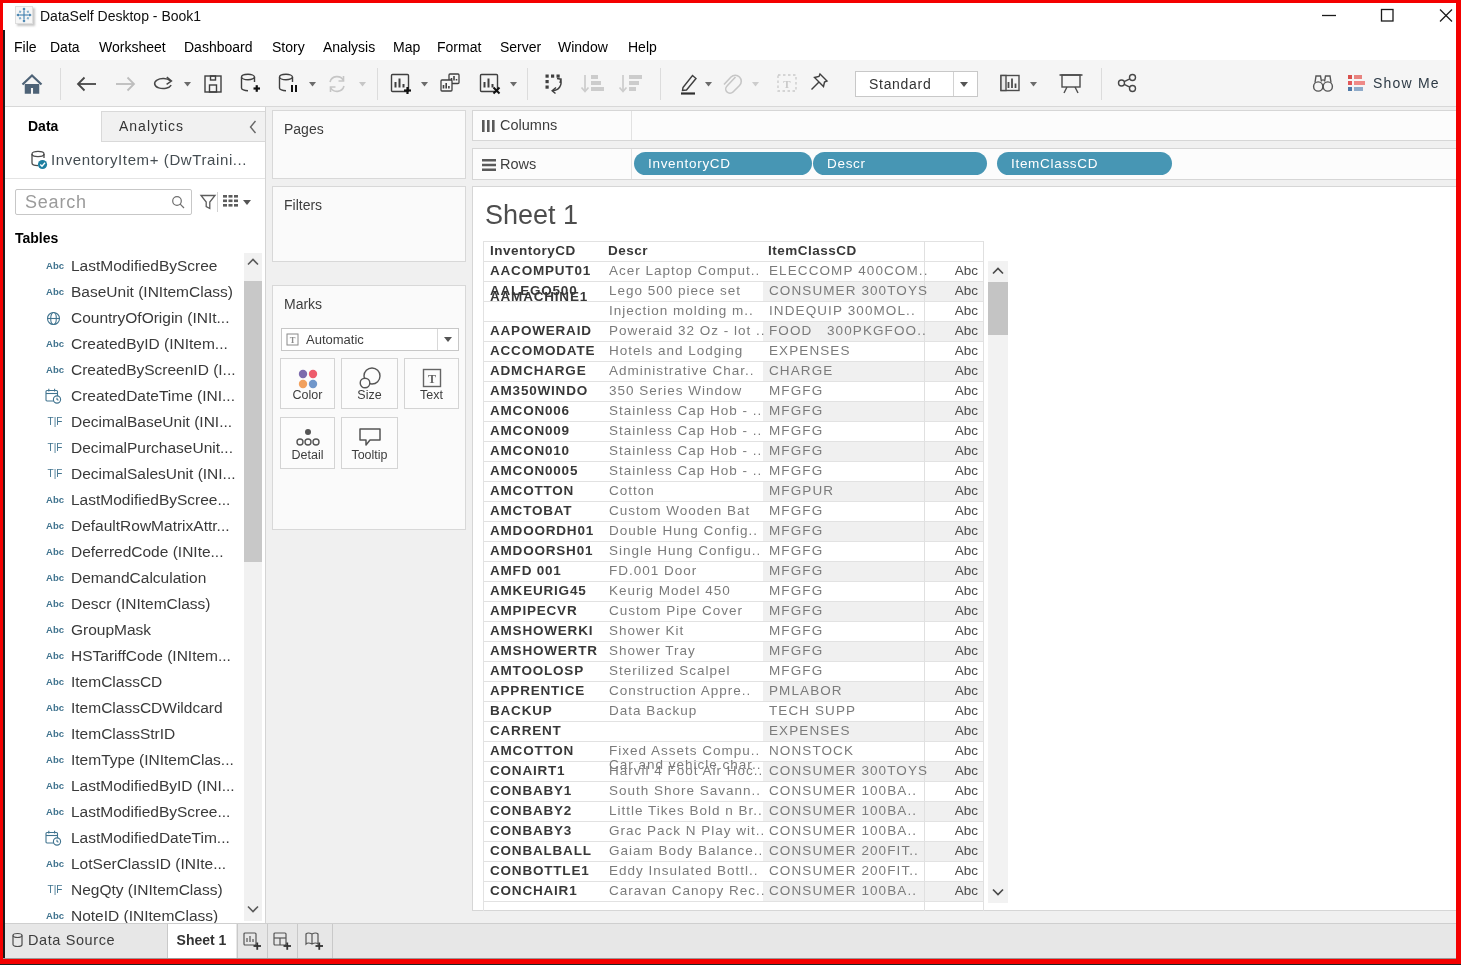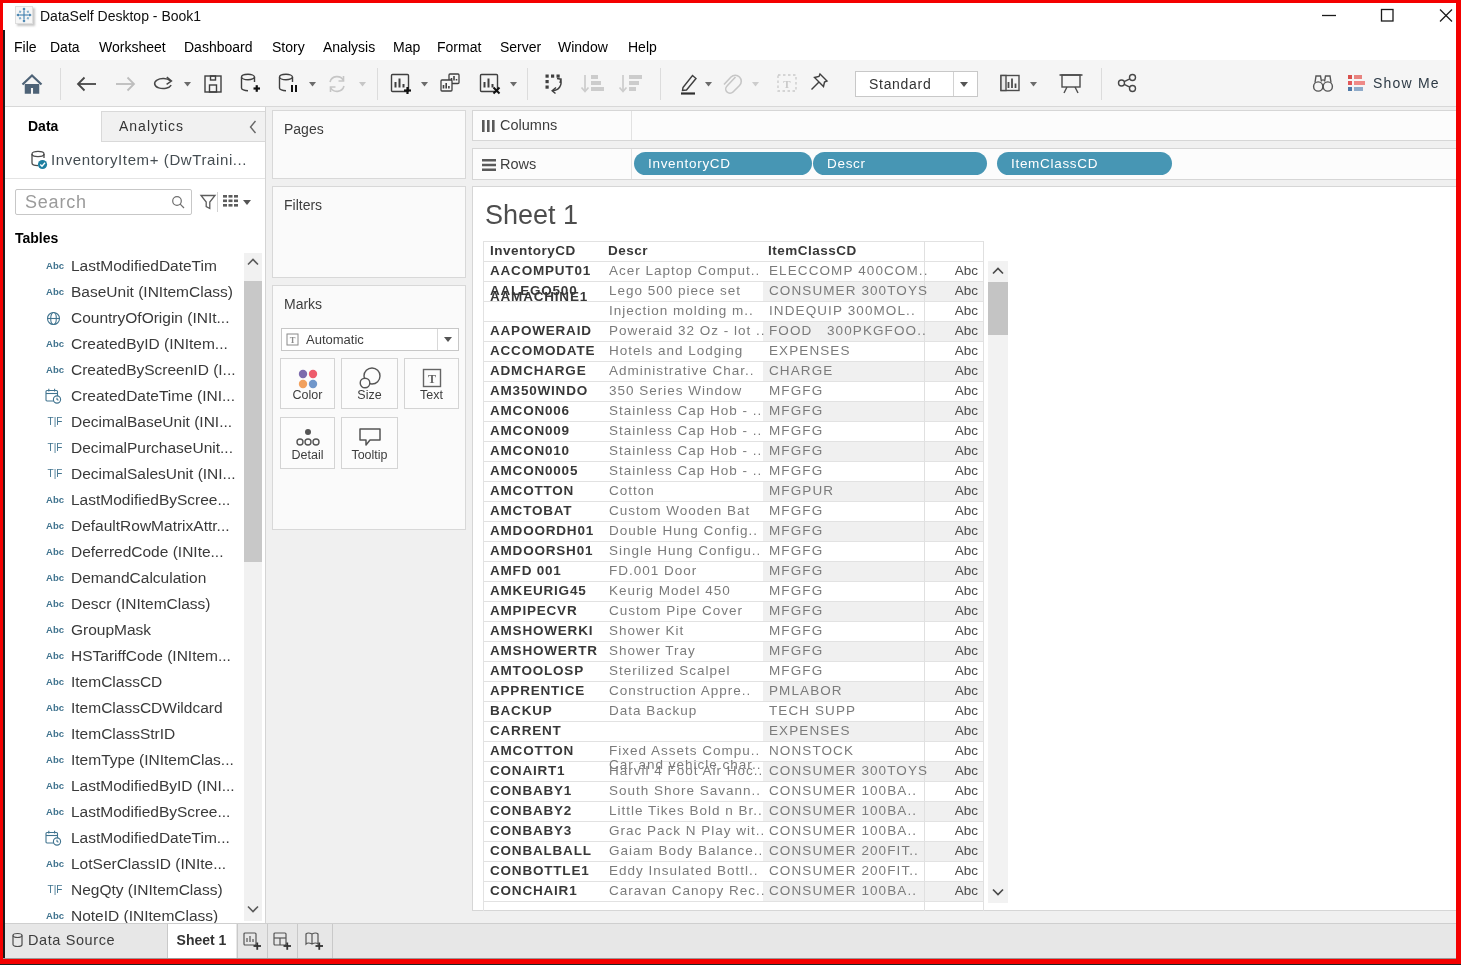--- a/index.html
+++ b/index.html
@@ -321,21 +321,21 @@
         <rect x="11" y="4.5" width="4" height="2.6"></rect>
 <rect x="0" y="9" width="4" height="2.6"></rect>
         <rect x="5.5" y="9" width="4" height="2.6"></rect>
         <rect x="11" y="9" width="4" height="2.6"></rect>
 </g>
     </svg>
 <div class="a" style="left:243px;top:200px;width:0;height:0;border-left:4.5px solid transparent;border-right:4.5px solid transparent;border-top:5px solid #555;"></div>
 <div class="a" style="left:15px;top:229px;height:18px;line-height:18px;font-size:14px;font-weight:bold;color:#000;">Tables</div>
 <div class="fld" style="top:253px;">
       <span class="fic">Abc</span>
-      <span class="ftx">LastModifiedDateTim</span>
+      <span class="ftx">LastModifiedByScree</span>
     </div>
 <div class="fld" style="top:279px;">
       <span class="fic">Abc</span>
       <span class="ftx">BaseUnit (INItemClass)</span>
     </div>
 <div class="fld" style="top:305px;">
       <svg class="a" style="left:46px;top:6px;" width="15" height="15" viewBox="0 0 15 15">
         <g stroke="#41748f" stroke-width="1.1" fill="none">
           <circle cx="7.5" cy="7.5" r="6"></circle>
           <ellipse cx="7.5" cy="7.5" rx="2.8" ry="6"></ellipse>
@@ -460,21 +460,21 @@
 <svg class="a" style="left:247px;top:258px;" width="12" height="8" viewBox="0 0 12 8">
       <path d="M1 6.5 L6 1.5 L11 6.5" stroke="#5a5a5a" stroke-width="1.6" fill="none"></path>
     </svg>
 <svg class="a" style="left:247px;top:905px;" width="12" height="8" viewBox="0 0 12 8">
       <path d="M1 1.5 L6 6.5 L11 1.5" stroke="#5a5a5a" stroke-width="1.6" fill="none"></path>
     </svg>
 
 <div class="card" style="top:110px;height:69px;">
       <div class="cardlab">Pages</div>
     </div>
-<div class="card" style="top:186px;height:92px;">
+<div class="card" style="top:186px;height:76px;">
       <div class="cardlab">Filters</div>
     </div>
 <div class="card" style="top:285px;height:245px;">
       <div class="cardlab">Marks</div>
  <div class="a" style="left:8px;top:42px;width:178px;height:23px;background:#fff;border:1px solid #c7c7c7;">
   <svg class="a" style="left:4px;top:4px;" width="13" height="13" viewBox="0 0 13 13">
           <rect x="1" y="1" width="11" height="11" stroke="#8a8a8a" fill="none"></rect>
           <text x="6.5" y="9.5" font-size="8.5" font-family="Liberation Serif,serif" font-weight="bold" fill="#8a8a8a" text-anchor="middle">T</text>
         </svg>
   <div class="a" style="left:24px;top:0;height:21px;line-height:21px;font-size:13px;color:#3d3d3d;">Automatic</div>

